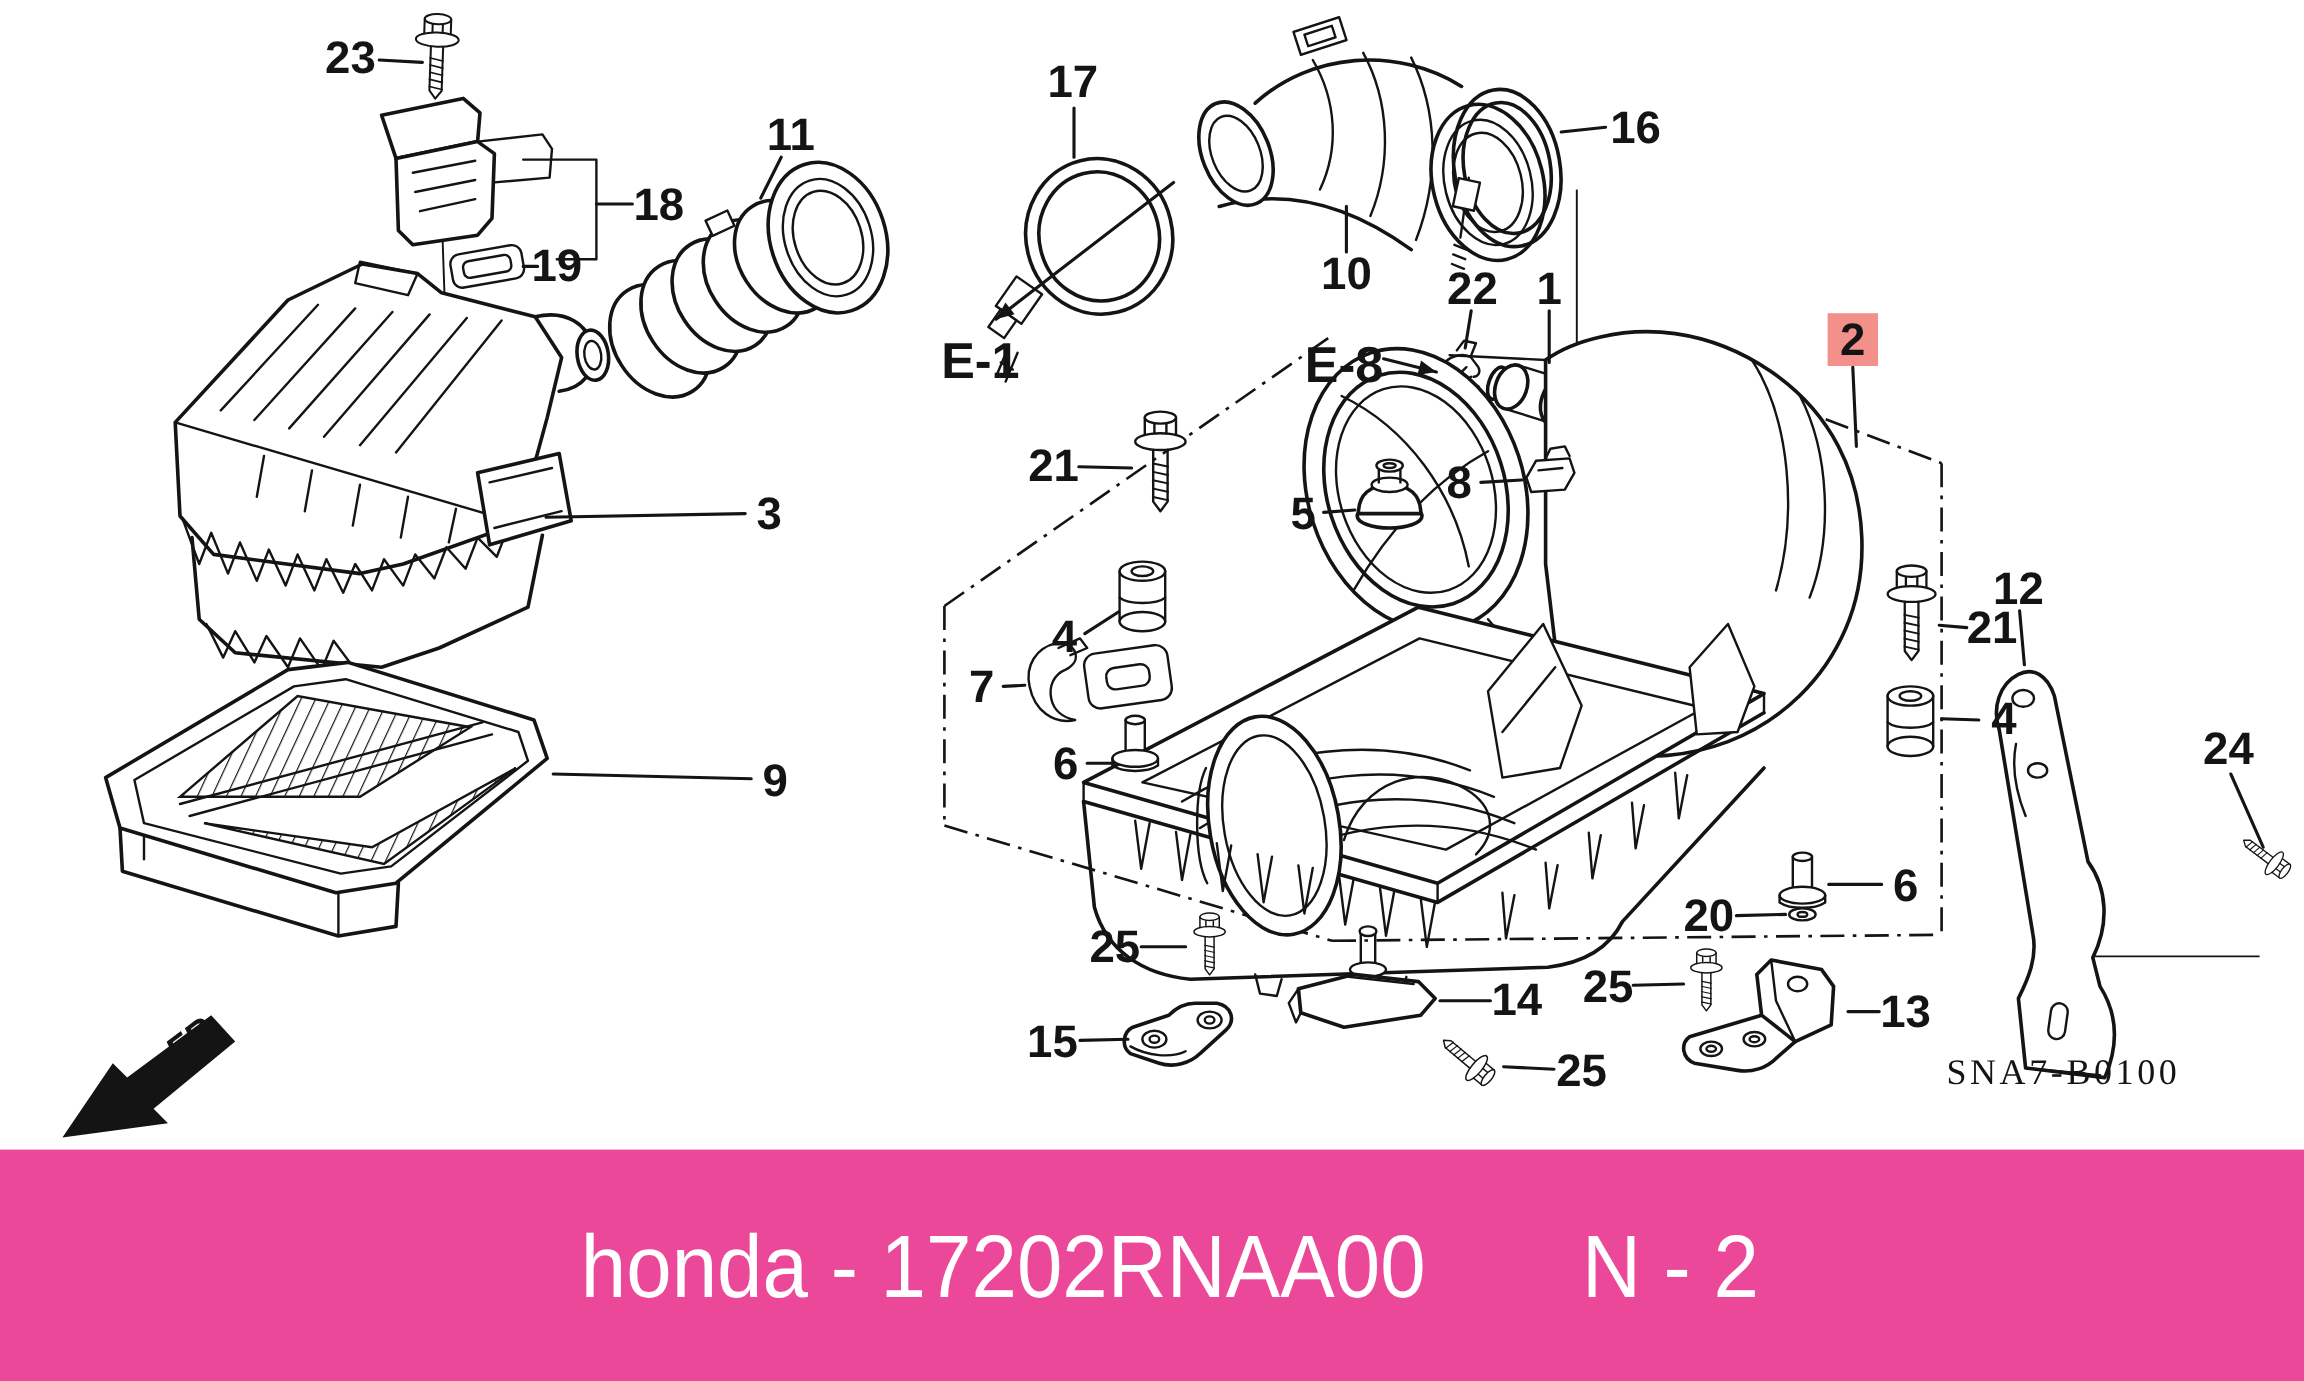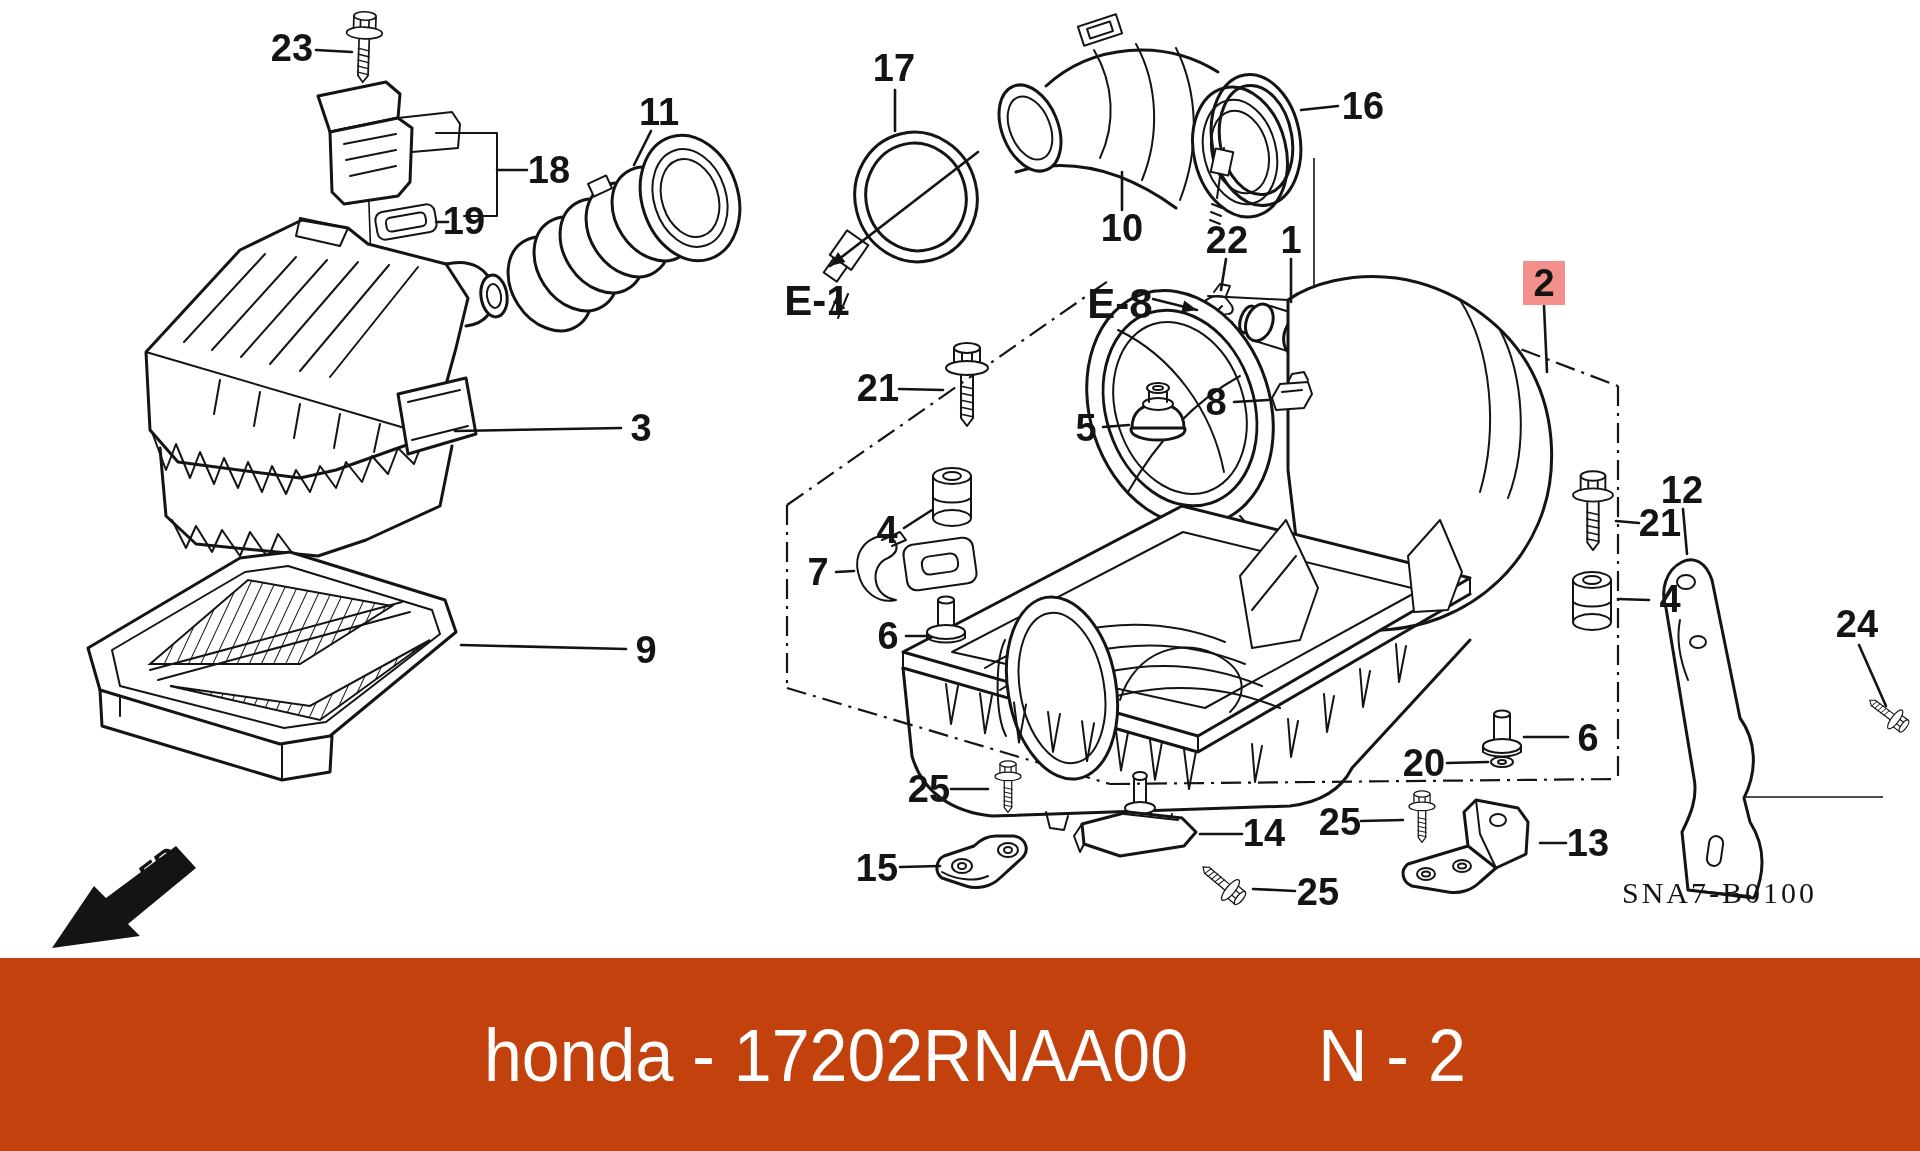--- a/index.html
+++ b/index.html
@@ -507,18 +507,18 @@
           <line x1="951" y1="789" x2="988" y2="789" class="ldr"></line>
           <text x="929" y="802" class="co">25</text>
         </g>
         <g>
           <line x1="900" y1="867" x2="940" y2="866" class="ldr"></line>
           <text x="877" y="881" class="co">15</text>
         </g>
       </g>
 </svg>
 
-<div class="footer" style="background: #c2410c; text-decoration: underline;">
+<div class="footer" style="background: #ec4899; text-decoration: underline;">
   <span class="f-left" style="color: rgb(255, 255, 255);">honda - 17202RNAA00</span>
   <span class="f-right" style="color: rgb(255, 255, 255);">N - 2</span>
 </div>
 
 </div>
 
 </body></html>

